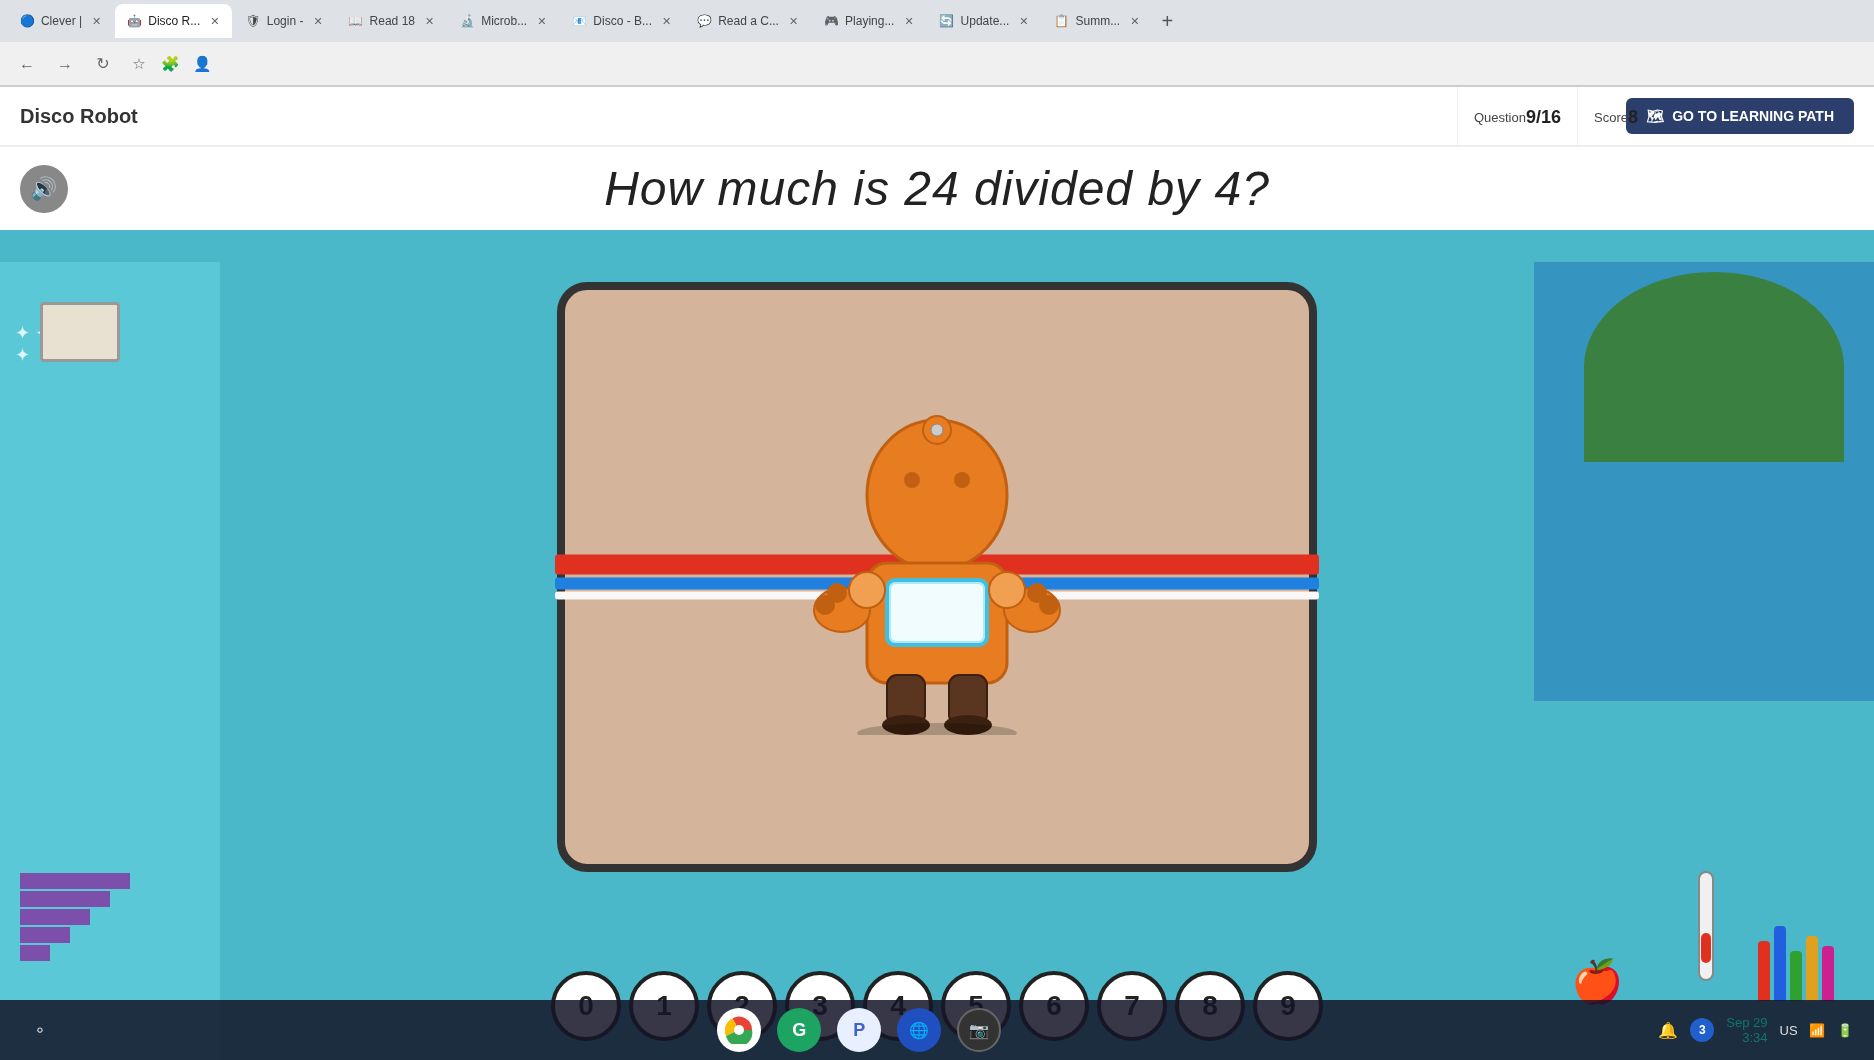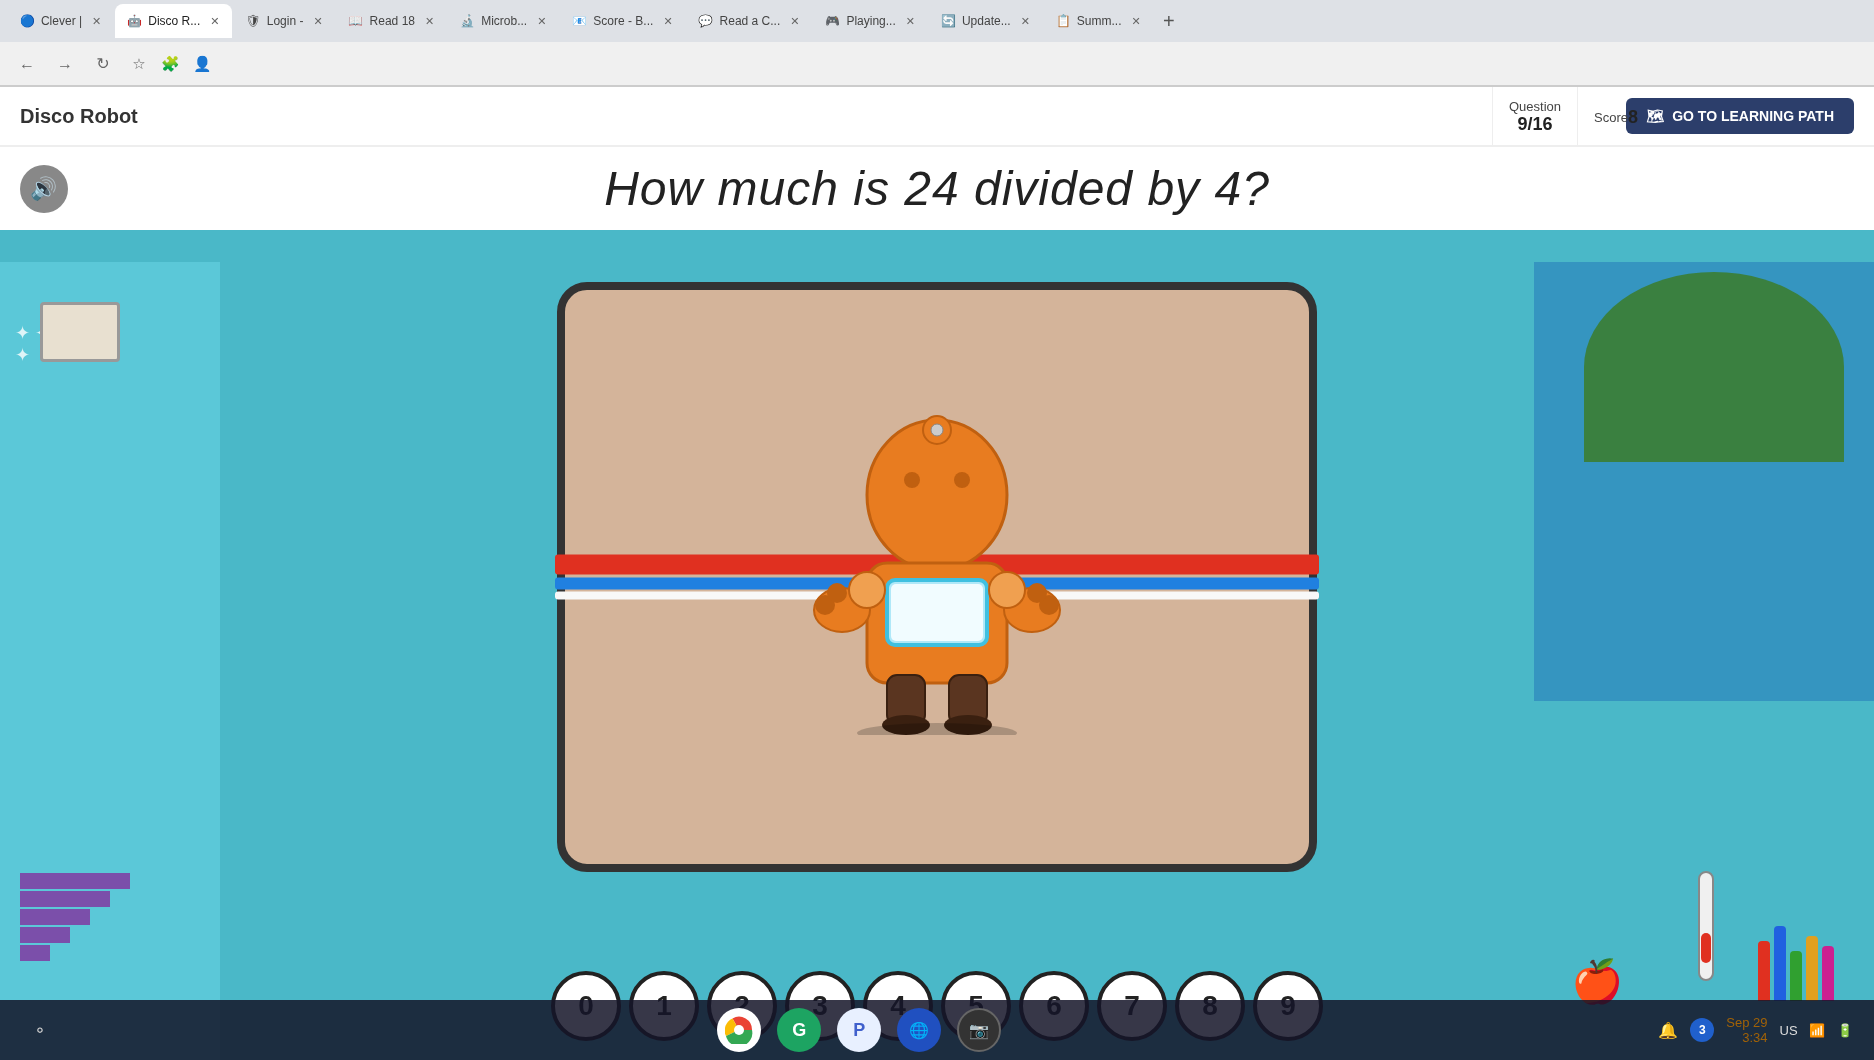--- a/index.html
+++ b/index.html
@@ -269,21 +269,21 @@
     .taskbar-right {
       display: flex;
       align-items: center;
       gap: 12px;
       font-size: 13px;
       color: #ddd;
     }
 
     .tb-date {
       font-size: 13px;
-      color: #a16207;
+      color: #0f766e;
       text-align: right;
     }
 
     
     .full-bg {
       position: absolute;
       top: 0; left: 0; right: 0; bottom: 0;
       background: #4ab8c8;
       z-index: 0;
     }
@@ -326,21 +326,21 @@
       <span>Read 18</span>
       <span class="tab-close">✕</span>
     </div>
     <div class="tab">
       <span>🔬</span>
       <span>Microb...</span>
       <span class="tab-close">✕</span>
     </div>
     <div class="tab">
       <span>📧</span>
-      <span>Score - B...</span>
+      <span>Disco - B...</span>
       <span class="tab-close">✕</span>
     </div>
     <div class="tab">
       <span>💬</span>
       <span>Read a C...</span>
       <span class="tab-close">✕</span>
     </div>
     <div class="tab">
       <span>🎮</span>
       <span>Playing...</span>
@@ -378,21 +378,21 @@
     <div class="app-header">
       <span class="app-logo">Disco Robot</span>
       <div class="header-right">
         <button class="learning-path-btn">
           <span>🗺</span>
           <span>GO TO <strong>LEARNING PATH</strong></span>
         </button>
       </div>
 
       <div style="position:absolute;right:220px;top:0;height:60px;display:flex;align-items:stretch;">
-        <div style="display:flex;flex-direction:column;align-items:center;justify-content:center;padding:12px 16px;border-left:1px solid #eee;">
+        <div style="display:flex;align-items:center;justify-content:center;padding:12px 16px;border-left:1px solid #eee;">
           <span style="font-size:13px;color:#444;">Question</span>
           <span style="font-size:18px;font-weight:bold;color:#222;">9/16</span>
         </div>
         <div style="display:flex;flex-direction:row;align-items:center;justify-content:center;padding:0 16px;border-left:1px solid #eee;">
           <span style="font-size:13px;color:#444;">Score</span>
           <span style="font-size:18px;font-weight:bold;color:#222;">8</span>
         </div>
       </div>
     </div>
   </div>

